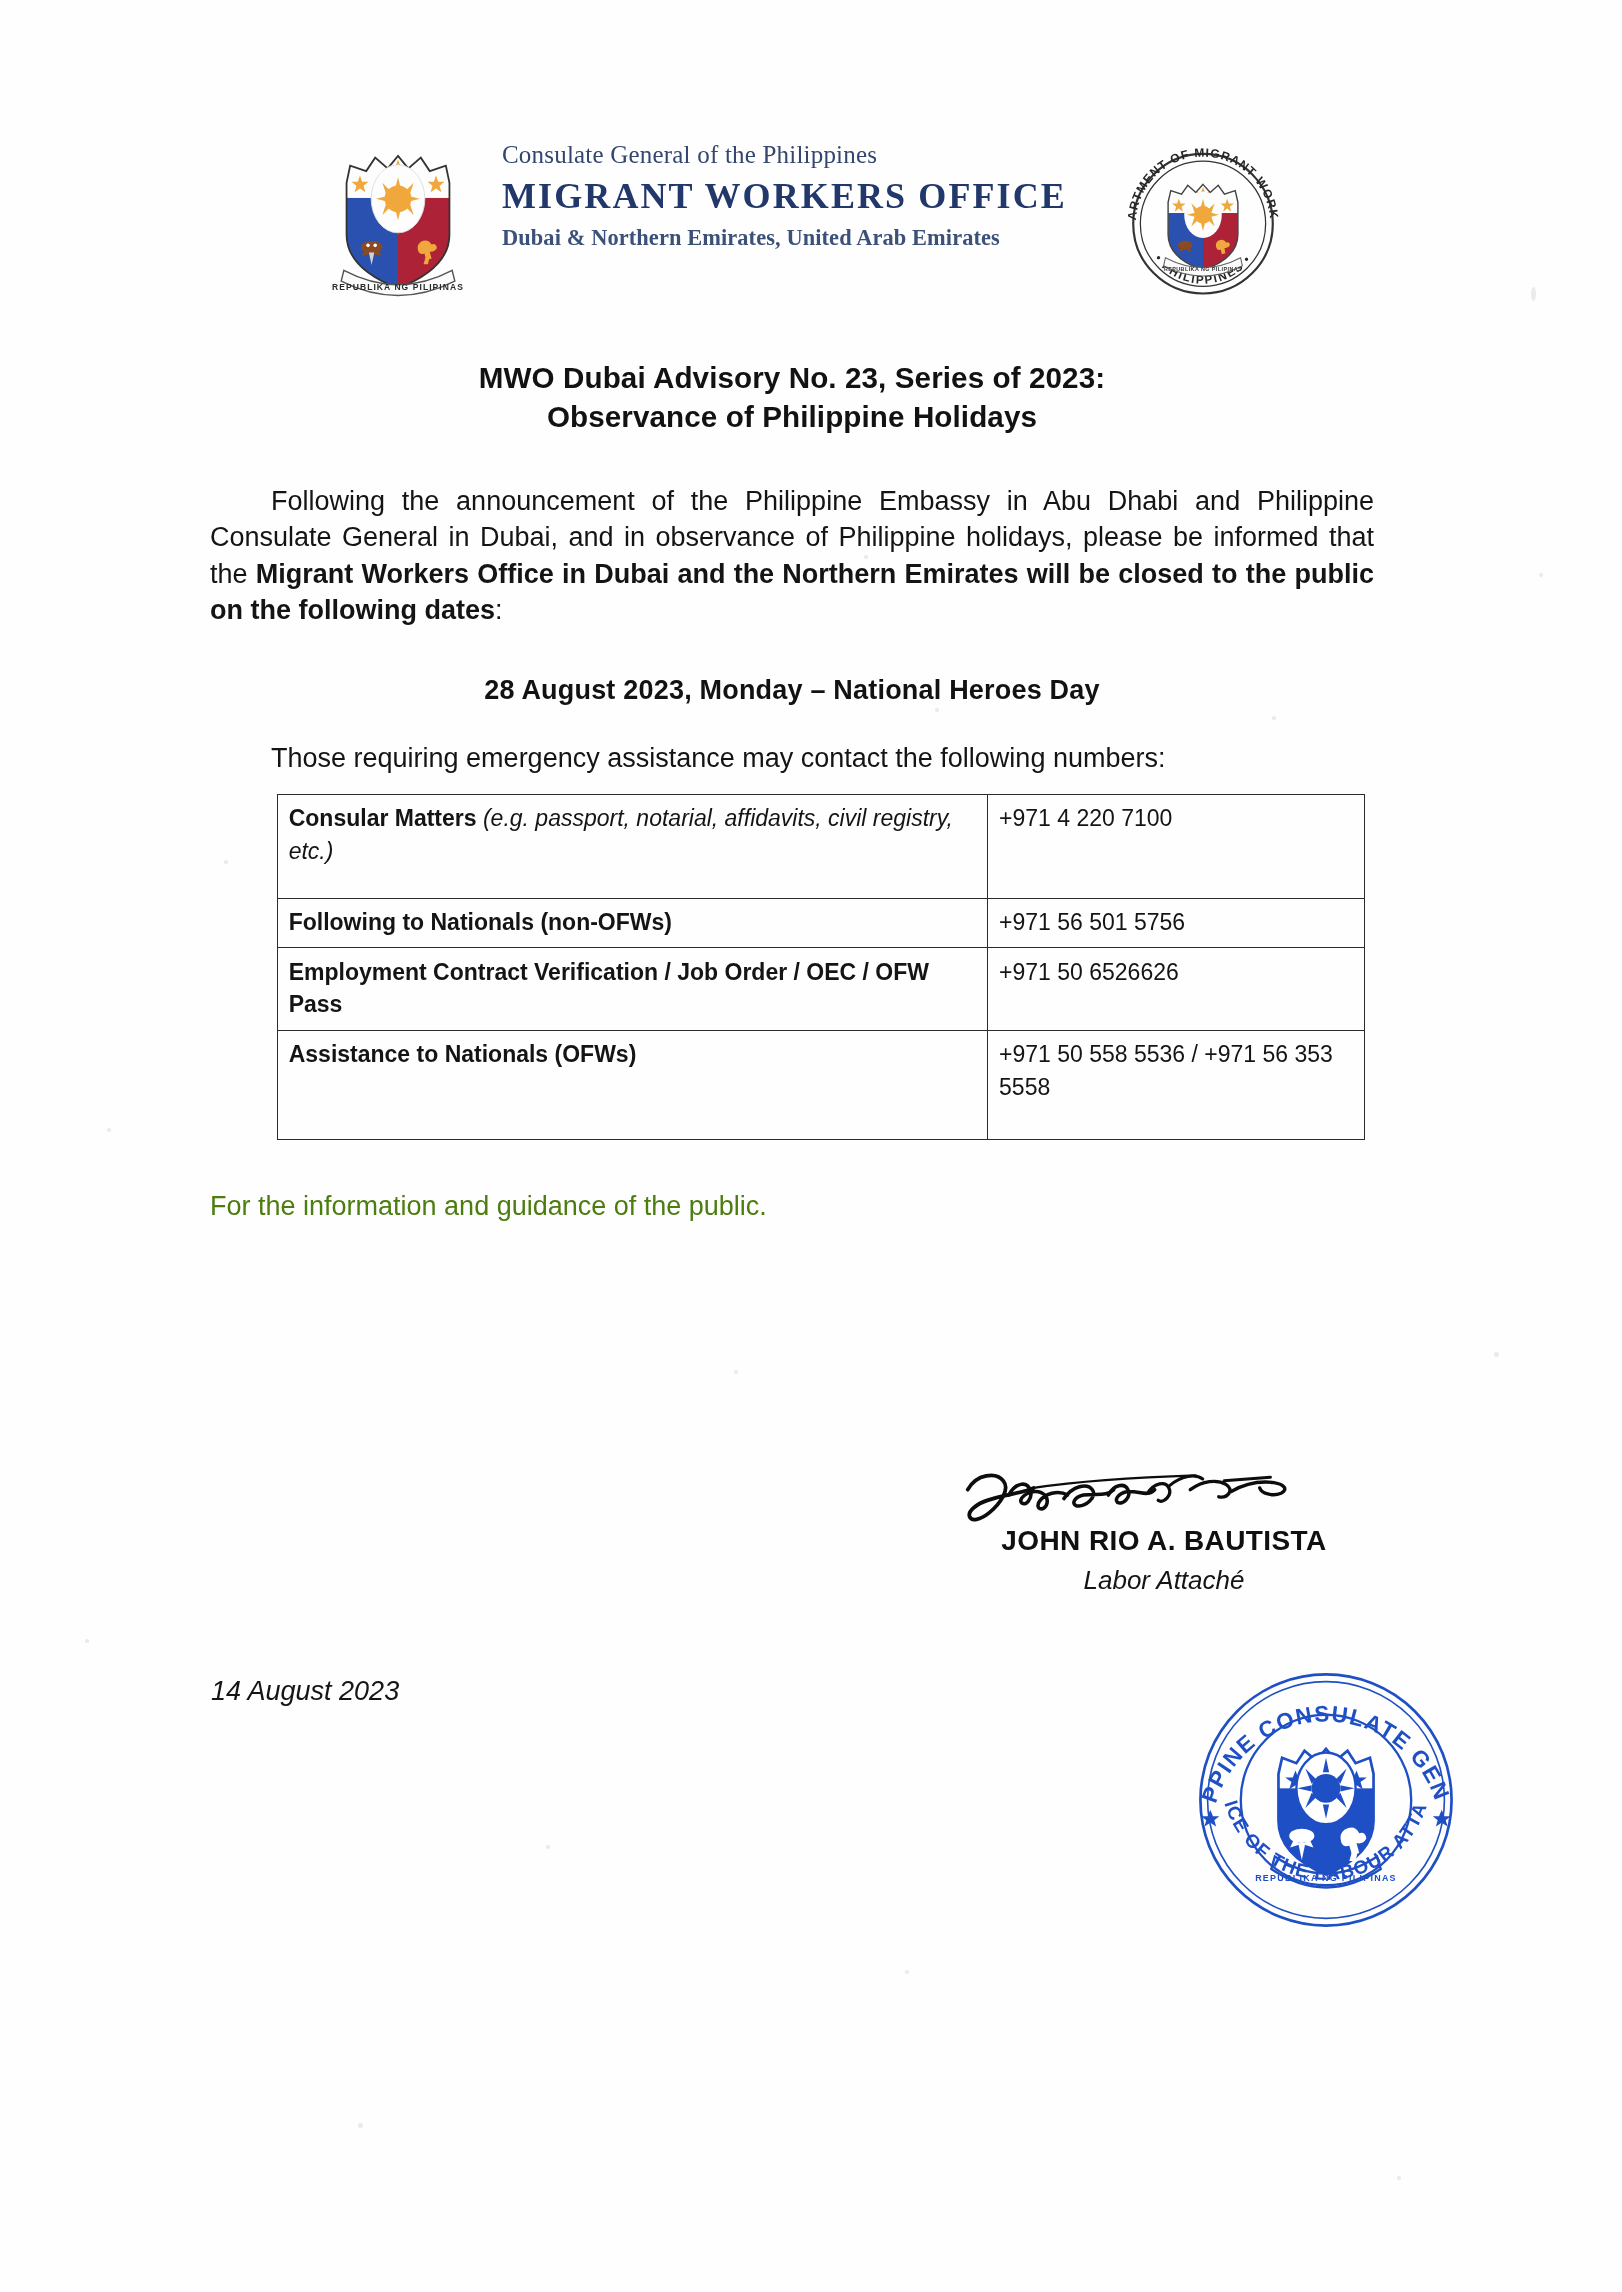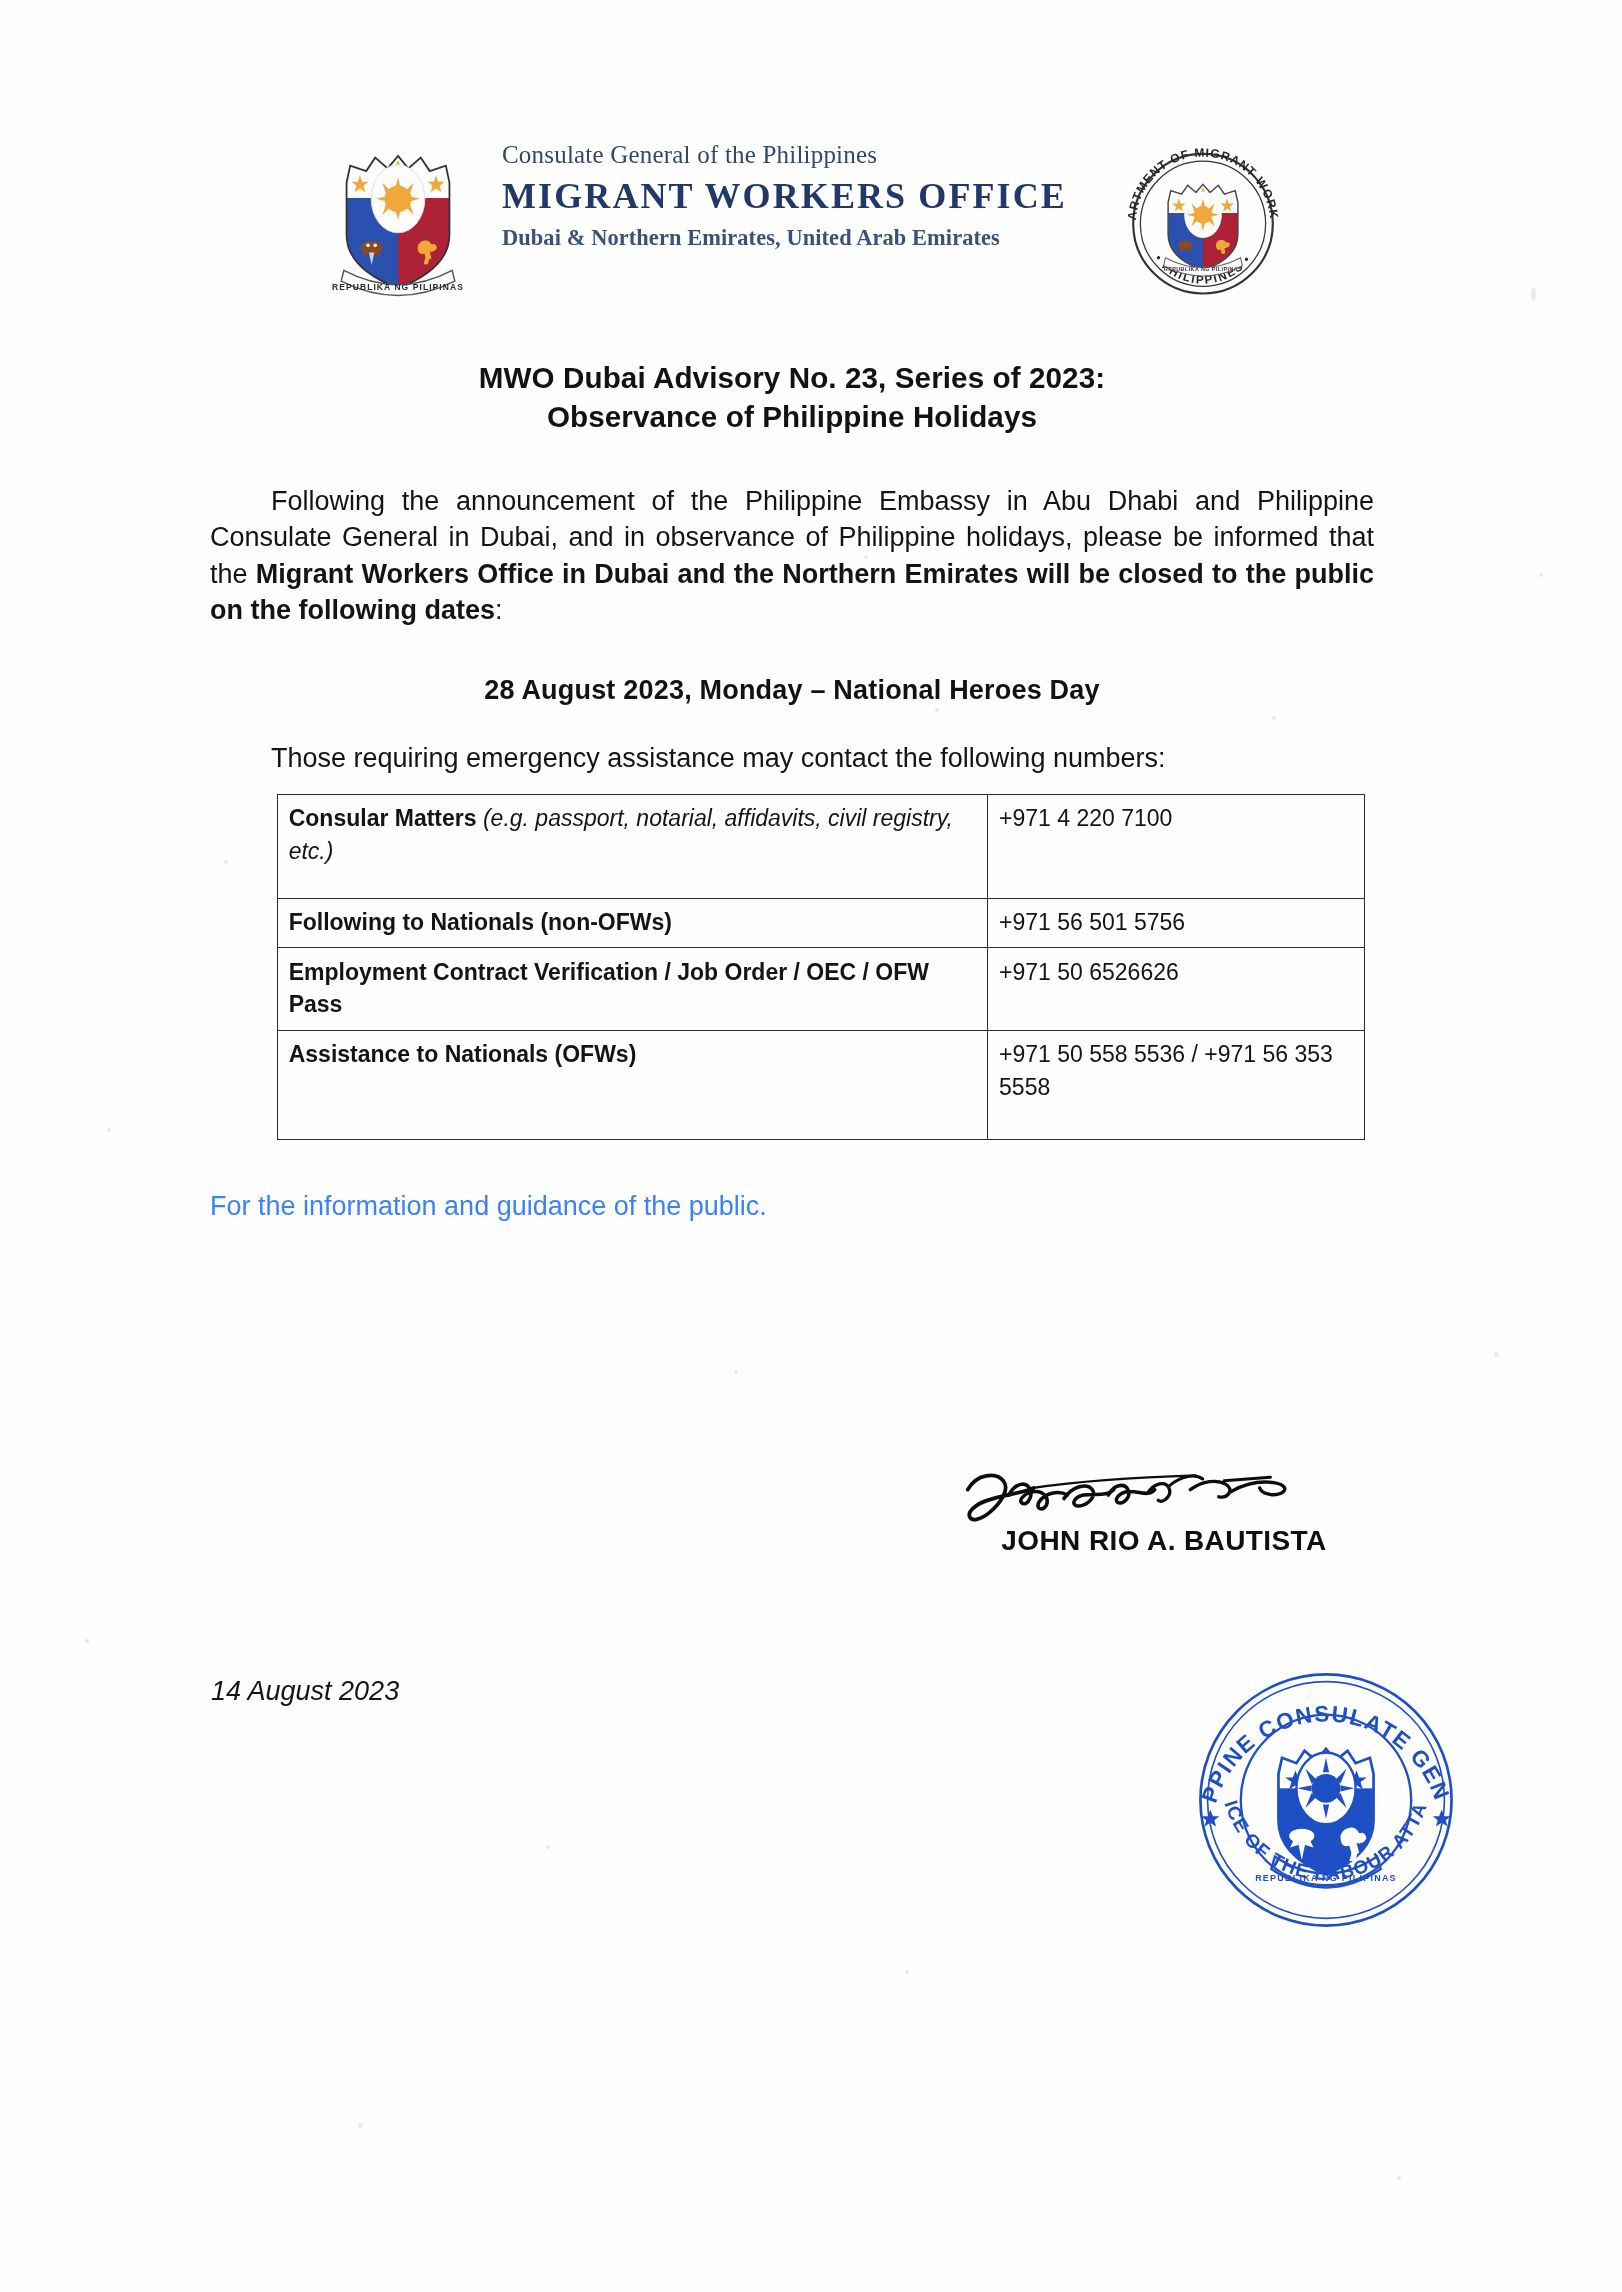--- a/index.html
+++ b/index.html
@@ -147,21 +147,21 @@
     font-weight: normal;
     font-style: italic;
   }
   .cell-pad-1 { padding-bottom: 30px !important; }
   .cell-pad-2 { padding-bottom: 36px !important; }
 
   #closing-line {
     margin-top: 48px;
     font-size: 27px;
     line-height: 1.35;
-    color: #3b82f6;
+    color: #4d7c0f;
     padding-left: 0;
   }
 
   
   #signature-block {
     position: absolute;
     left: 913px;
     top: 1467px;
     width: 502px;
     text-align: center;
@@ -391,20 +391,21 @@
           <path d="M238 26 C252 14 268 12 276 18" stroke-width="3.4"></path>
           <path d="M262 30 C276 20 292 18 302 24 C312 30 304 40 294 38" stroke-width="3.8"></path>
           <path d="M300 20 L352 16" stroke-width="3.4"></path>
           <path d="M308 32 C322 24 340 20 356 22 C368 24 372 30 364 34
                    C354 38 342 34 340 28" stroke-width="3.8"></path>
           <path d="M86 28 C140 20 206 16 268 14" stroke-width="2.6"></path>
         </g>
       </svg>
     </div>
     <div id="signer-name">JOHN RIO A. BAUTISTA</div>
+    <div id="signer-title">Labor Attaché</div>
   </div>
 
   <div id="issue-date">14 August 2023</div>
 
   <div id="consulate-seal">
     <svg viewBox="0 0 330 330" width="296" height="296">
       <defs>
         <path id="sealTop" d="M 42 170 A 128 128 0 0 1 288 170" fill="none"></path>
         <path id="sealBot" d="M 52 170 A 118 118 0 0 0 278 170" fill="none"></path>
         <clipPath id="sealShieldClip">

